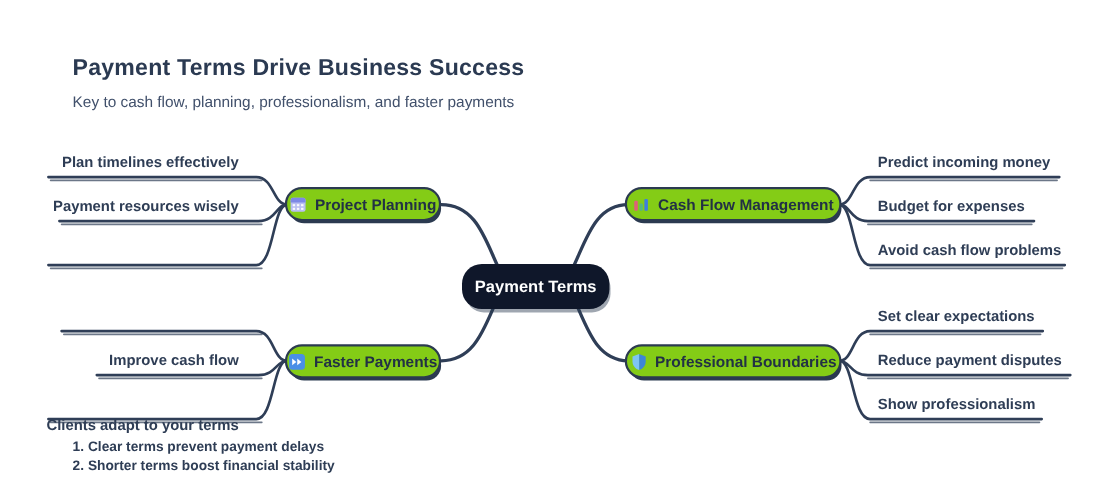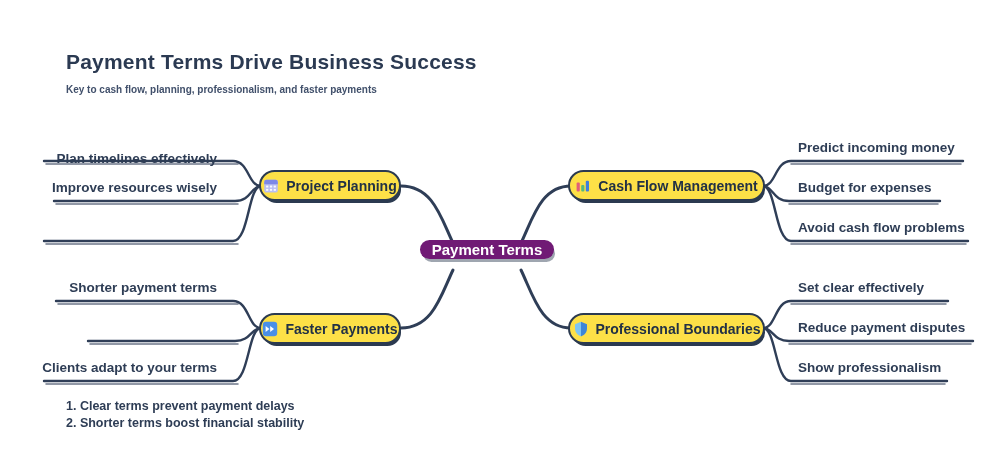--- a/index.html
+++ b/index.html
@@ -4,28 +4,28 @@
 <style>
   html,body{margin:0;padding:0;background:#ffffff;}
   body{width:1000px;height:453px;overflow:hidden;position:relative;
        font-family:"Liberation Sans","DejaVu Sans",sans-serif;}
   .canvas{position:absolute;inset:0;width:1000px;height:453px;}
   svg.connectors{position:absolute;left:0;top:0;width:1000px;height:453px;}
 
   .title{position:absolute;left:66px;top:50px;margin:0;
          font-size:21px;font-weight:800;letter-spacing:.2px;color:#2b3a52;white-space:nowrap;}
   .subtitle{position:absolute;left:66px;top:84px;
-         font-size:10px;font-weight:700;color:#41506b;white-space:nowrap;}
+         font-size:14px;font-weight:400;color:#41506b;white-space:nowrap;}
 
-  .center-node{position:absolute;left:420px;top:240px;width:134px;height:19px;
-         background:#701a75;border-radius:18px;display:flex;align-items:center;justify-content:center;
+  .center-node{position:absolute;left:420px;top:240px;width:134px;height:41px;
+         background:#0f172a;border-radius:18px;display:flex;align-items:center;justify-content:center;
          box-shadow:2px 4px 0 -1px rgba(43,58,80,.45);cursor:pointer;}
   .center-node .pill-label{color:#ffffff;font-size:15px;font-weight:700;white-space:nowrap;}
 
-  .branch{position:absolute;height:31px;background:#fde047;border:2px solid #2b3a50;border-radius:17px;
+  .branch{position:absolute;height:31px;background:#84cc16;border:2px solid #2b3a50;border-radius:17px;
          display:flex;align-items:center;justify-content:center;gap:7px;box-sizing:border-box;
          box-shadow:2px 4px 0 -2px #2b3a50;cursor:pointer;}
   .branch .pill-label{color:#223145;font-size:14px;font-weight:700;white-space:nowrap;}
   .icon{display:flex;align-items:center;}
   .icon svg{display:block;}
 
   .leaf{position:absolute;font-size:13.5px;font-weight:600;color:#2e3d55;
         white-space:nowrap;height:18px;line-height:18px;cursor:pointer;}
   .leaf.left{right:783px;text-align:right;}
   .leaf.right{left:798px;text-align:center;}
@@ -123,31 +123,31 @@
   <div class="branch" style="left:568px;top:313px;width:197px">
     <span class="icon">
       <svg width="16" height="16" viewBox="0 0 16 16">
         <path d="M8 0.8 L14 3.2 V7.6 C14 11.6 11.2 14.4 8 15.4 Z" fill="#3d86d8"></path>
         <path d="M8 0.8 L2 3.2 V7.6 C2 11.6 4.8 14.4 8 15.4 Z" fill="#7ec5f2"></path>
       </svg>
     </span>
     <span class="pill-label">Professional Boundaries</span>
   </div>
 
-  <div class="leaf left" style="top:150px">Plan timelines effectively</div>
-  <div class="leaf left" style="top:179px">Improve resources wisely</div>
+  <div class="leaf left" style="top:139px">Plan timelines effectively</div>
+  <div class="leaf left" style="top:179px">Payment resources wisely</div>
 
-  <div class="leaf left" style="top:279px">Shorter payment terms</div>
-  <div class="leaf left" style="top:359px">Clients adapt to your terms</div>
+  <div class="leaf left" style="top:319px">Improve cash flow</div>
+  <div class="leaf left" style="top:378px">Clients adapt to your terms</div>
 
   <div class="leaf right" style="top:139px">Predict incoming money</div>
   <div class="leaf right" style="top:219px">Avoid cash flow problems</div>
   <div class="leaf right" style="top:179px">Budget for expenses</div>
 
-  <div class="leaf right" style="top:279px">Set clear effectively</div>
+  <div class="leaf right" style="top:279px">Set clear expectations</div>
   <div class="leaf right" style="top:319px">Reduce payment disputes</div>
   <div class="leaf right" style="top:359px">Show professionalism</div>
 
   <div class="notes">
     <div class="note">1. Clear terms prevent payment delays</div>
     <div class="note">2. Shorter terms boost financial stability</div>
   </div>
 
 </div>
 

